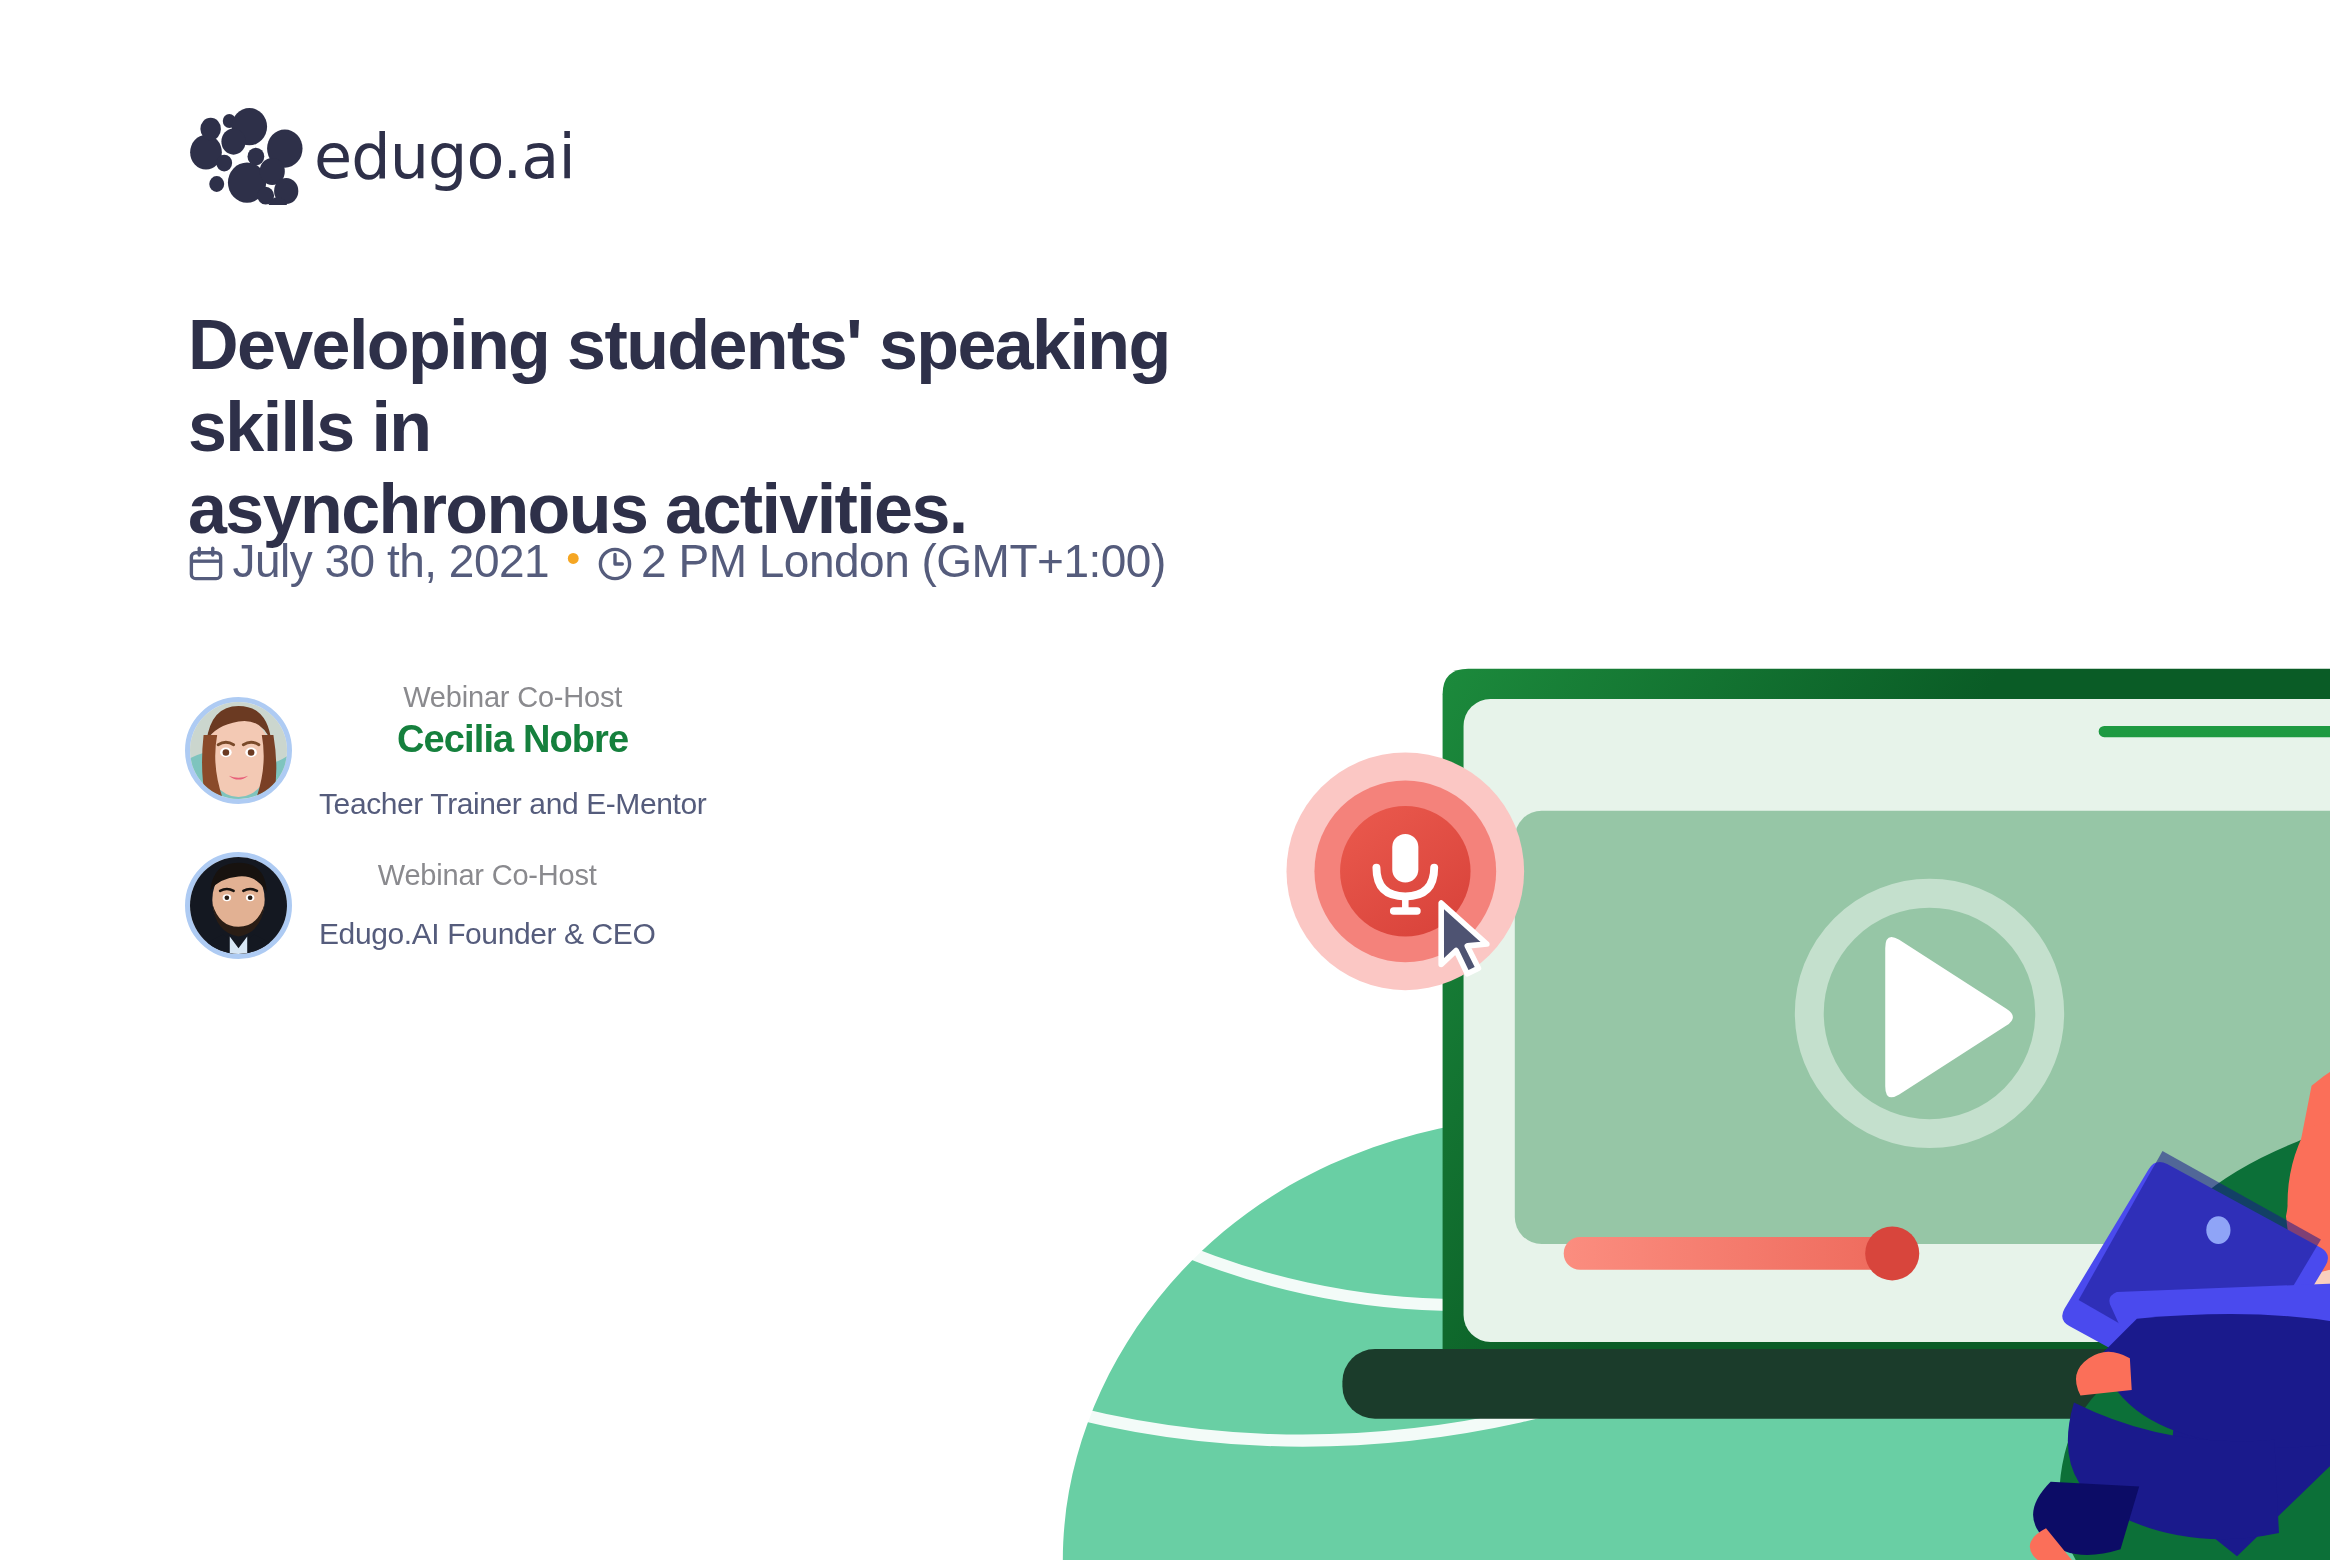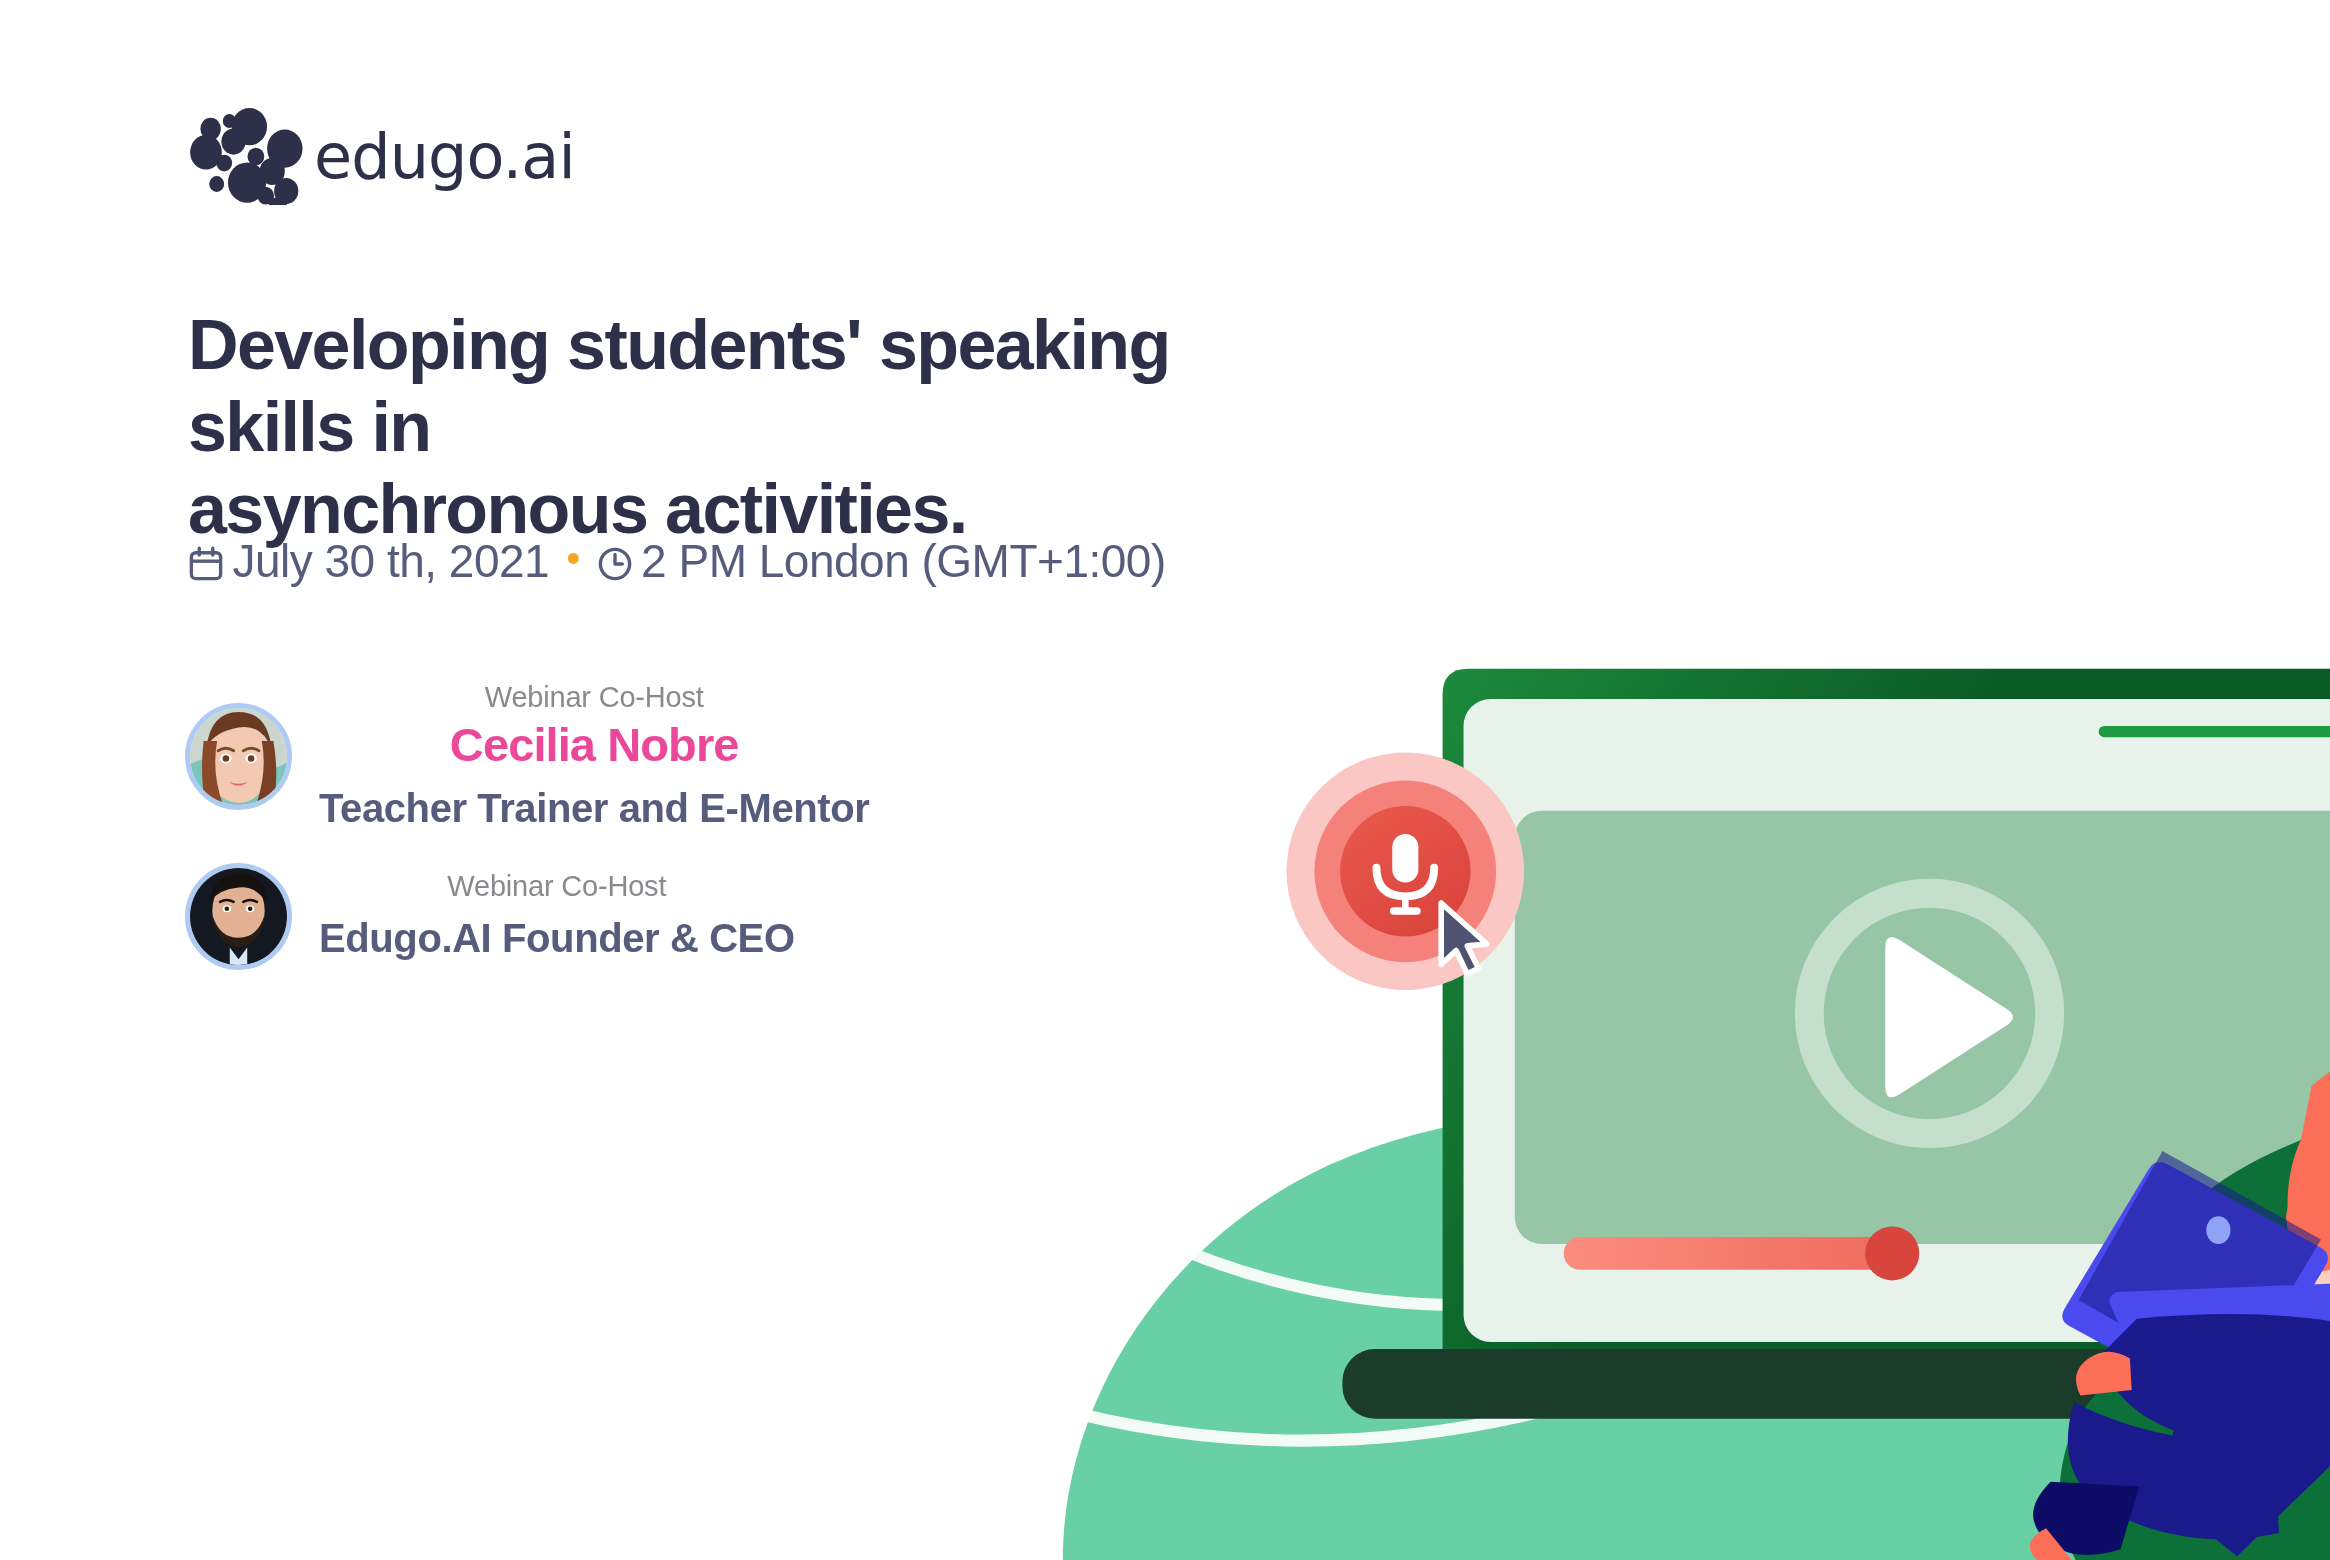--- a/index.html
+++ b/index.html
@@ -32,23 +32,23 @@
   .meta-sep { color:#F5A623; font-size:40px; margin:0 17px; line-height:1; position:relative; top:-2.8px; }
 
   
   .speakers { position:absolute; left:185px; top:679px; display:flex; flex-direction:column; gap:29px; }
   .speaker { display:flex; align-items:center; gap:27px; }
   .avatar-wrap { width:107px; height:107px; border-radius:50%; flex:none;
                  border:5.1px solid #AECBF3; overflow:hidden; background:#dfe8f6; position:relative; }
   .avatar-svg { position:absolute; inset:0; width:100%; height:100%; }
   .sp-text { display:flex; flex-direction:column;align-items:center; }
   .sp-role { font-size:29px; color:#8A8A8E; line-height:1.25; letter-spacing:-0.2px; }
-  .sp-name { font-size:47px; font-weight:700; color:#ec4899; line-height:1.2;
+  .sp-name { font-size:38px; font-weight:700; color:#15803d; line-height:1.2;
              letter-spacing:-0.9px; margin-top:1.9px; }
-  .sp-title { font-size:40px; color:#555C7C; line-height:1.3; letter-spacing:-0.4px; margin-top:8px;font-weight:bold; }
+  .sp-title { font-size:30px; color:#555C7C; line-height:1.3; letter-spacing:-0.4px; margin-top:21px; }
 </style>
 </head>
 <body>
 
 <div class="artboard">
   <svg class="art-svg" viewBox="0 0 5960 3348">
     <defs>
       <linearGradient id="gDeck" x1="0" y1="0" x2="1" y2="0.4">
         <stop offset="0" stop-color="#1C8A3C"></stop>
           <stop offset="0.45" stop-color="#0A5C26"></stop>

